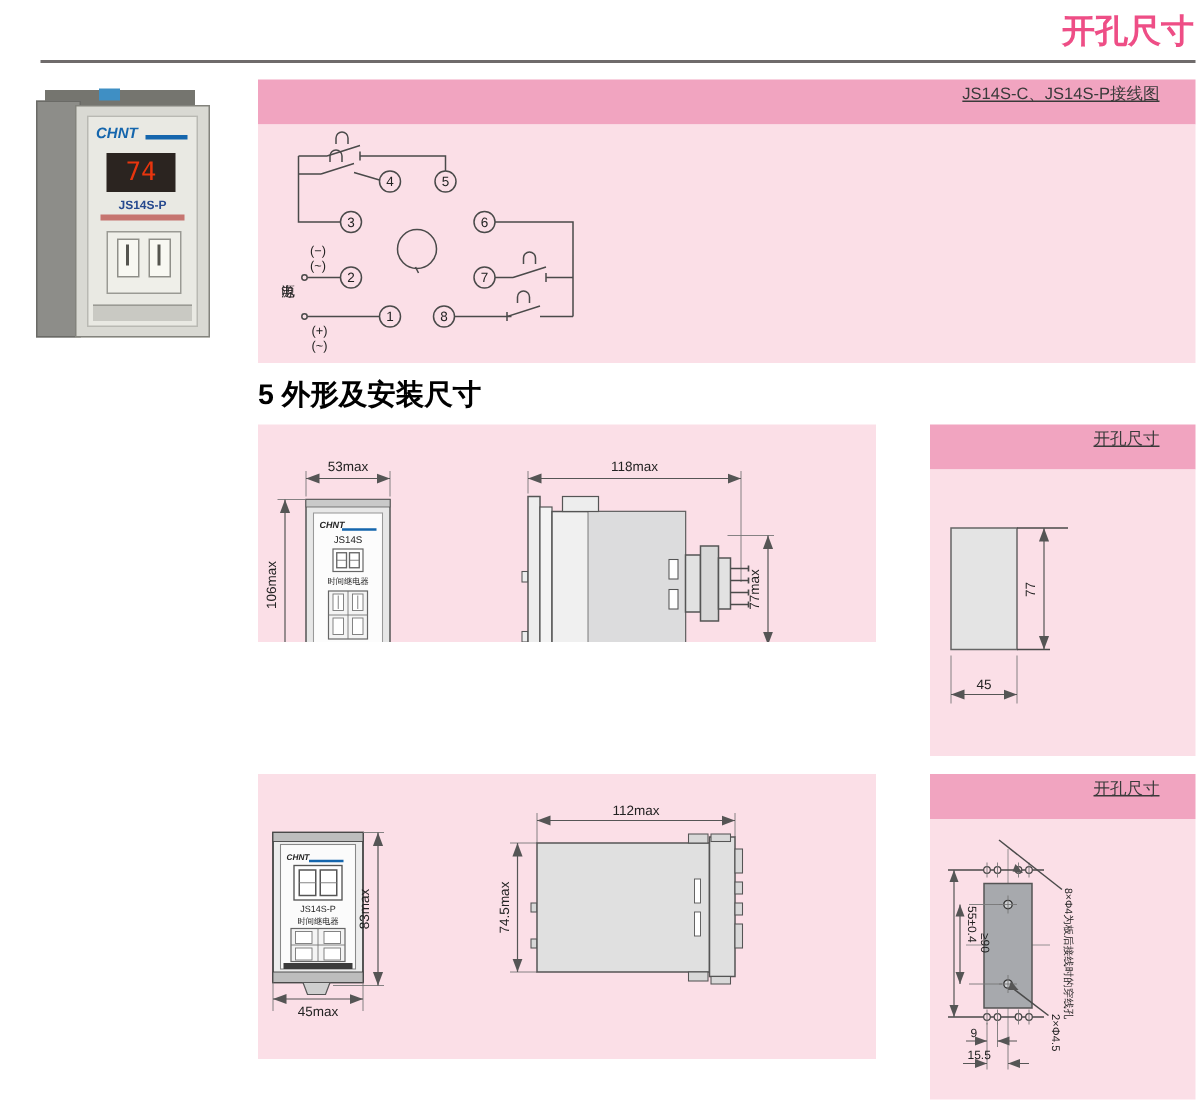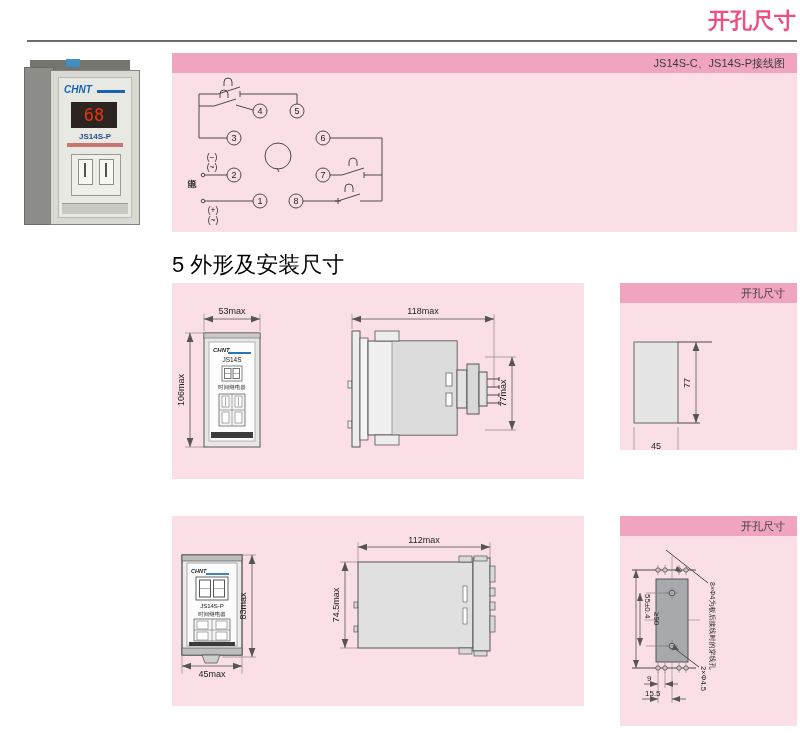--- a/index.html
+++ b/index.html
@@ -1,24 +1,24 @@
 <!DOCTYPE html>
 <html><head>
 <meta charset="utf-8">
 <style>
   html,body{margin:0;padding:0;}
   body{width:800px;height:733px;background:#fff;position:relative;
        font-family:"Liberation Sans",sans-serif;overflow:hidden;}
   .page-title{position:absolute;top:6px;right:4px;font-size:22px;font-weight:bold;color:#ee4e86;}
   .top-rule{position:absolute;left:27px;right:3px;top:40px;border-top:2px solid #6f6b6b;}
   .panel{position:absolute;}
-  .panel-header{height:20px;background:#f1a4c0;color:#3a3a3a;font-size:11px;line-height:20px;
-                text-align:right;padding-right:12px;box-sizing:border-box;}
+  .panel-header{height:30px;background:#f1a4c0;color:#3a3a3a;font-size:11px;line-height:20px;
+                text-align:right;padding-right:24px;box-sizing:border-box;text-decoration:underline;}
   .panel-body{background:#fbdfe7;position:relative;overflow:hidden;}
-  .section-heading{position:absolute;left:172px;top:250px;font-size:22px;color:#000;}
+  .section-heading{position:absolute;left:172px;top:250px;font-size:19px;color:#000;font-weight:bold;}
   svg{position:absolute;left:0;top:0;}
   svg text{font-family:"Liberation Sans",sans-serif;fill:#222;}
   .ln{stroke:#4a4a4a;stroke-width:1;fill:none;}
   .dim{stroke:#555;stroke-width:0.8;fill:none;}
   .ext{stroke:#777;stroke-width:0.6;fill:none;}
   .cl{stroke:#888;stroke-width:0.6;fill:none;}
   
   .photo{position:absolute;left:24px;top:57px;width:120px;height:173px;}
   .photo-left{position:absolute;left:0;top:10px;width:28px;height:156px;background:#8d8d89;border:1px solid #6a6a66;}
   .photo-top{position:absolute;left:6px;top:3px;width:100px;height:12px;background:#75756f;}
@@ -43,21 +43,21 @@
 <div class="top-rule"></div>
 
 <div class="photo">
   <div class="photo-top"></div>
   <div class="photo-clip"></div>
   <div class="photo-left"></div>
   <div class="photo-front">
     <div class="photo-face">
       <div class="photo-logo">CHNT</div>
       <div class="photo-logo-bar"></div>
-      <div class="photo-display">68</div>
+      <div class="photo-display">74</div>
       <div class="photo-model">JS14S-P</div>
       <div class="photo-sub"></div>
       <div class="photo-dials">
         <div class="knob" style="left:6px"></div>
         <div class="knob" style="left:27px"></div>
       </div>
       <div class="photo-strip"></div>
     </div>
   </div>
 </div>
@@ -117,21 +117,21 @@
         <text x="31" y="137">(+)</text>
         <text x="31" y="147">(~)</text>
       </g>
     </svg>
   </div>
 </div>
 
 <div class="section-heading">5 外形及安装尺寸</div>
 
 <div class="panel" style="left:172px;top:283px;width:412px;">
-  <div class="panel-body" style="height:196px;">
+  <div class="panel-body" style="height:145px;">
     <svg width="412" height="191" viewBox="0 0 412 191">
       <defs>
         <marker id="a-o1" viewBox="0 0 8 8" refX="8" refY="4" markerWidth="9" markerHeight="9" orient="auto-start-reverse" markerUnits="userSpaceOnUse">
           <path d="M0,1 L8,4 L0,7 z" fill="#555"></path>
         </marker>
       </defs>
 
       <g>
         <path class="ext" d="M32,48 V31 M88,48 V31"></path>
         <line class="dim" x1="32" y1="36" x2="88" y2="36" marker-start="url(#a-o1)" marker-end="url(#a-o1)"></line>
@@ -188,21 +188,21 @@
         <text transform="rotate(-90 334 110)" x="334" y="110" font-size="9" text-anchor="middle">77max</text>
       </g>
     </svg>
   </div>
 </div>
 
 <div class="panel" style="left:620px;top:283px;width:177px;">
   <div class="panel-header">
     <span>开孔尺寸</span>
   </div>
-  <div class="panel-body" style="height:147px;text-align:right;">
+  <div class="panel-body" style="height:191px;text-align:right;">
     <svg width="177" height="191" viewBox="0 0 177 191">
       <defs>
         <marker id="a-h1" viewBox="0 0 8 8" refX="8" refY="4" markerWidth="9" markerHeight="9" orient="auto-start-reverse" markerUnits="userSpaceOnUse">
           <path d="M0,1 L8,4 L0,7 z" fill="#555"></path>
         </marker>
       </defs>
       <rect x="14" y="39" width="44" height="81" fill="#e4e4e4" stroke="#666"></rect>
       <path class="ln" d="M58,39 H92 M58,120 H80" stroke-width="0.9"></path>
       <line class="dim" x1="76" y1="39" x2="76" y2="120" marker-start="url(#a-h1)" marker-end="url(#a-h1)"></line>
       <text transform="rotate(-90 70 80)" x="70" y="80" font-size="9" text-anchor="middle">77</text>

